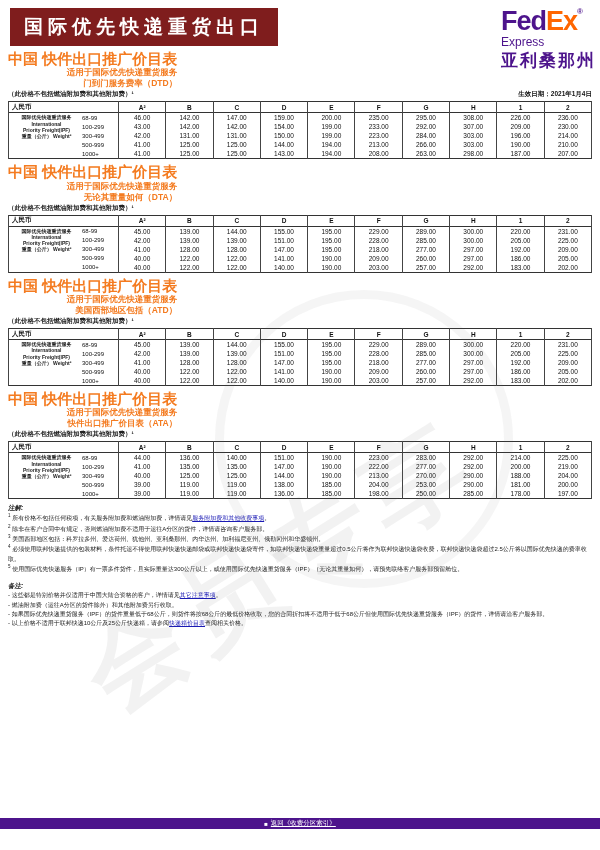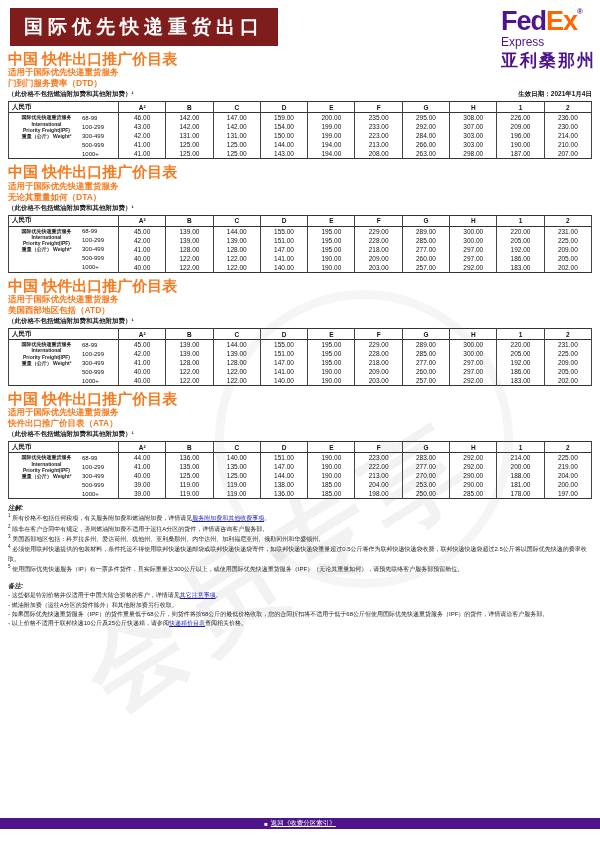--- a/index.html
+++ b/index.html
@@ -14,21 +14,21 @@
   .fed{color:#4D148C}.ex{color:#FF6600}
   .reg{font-size:8px;color:#4D148C;vertical-align:top;}
   .express{color:#4D148C;font-size:12px;margin-top:1px;}
   .logo-cn{color:#3B3B98;color:#4D148C;font-size:17px;font-weight:bold;margin-top:4px;letter-spacing:2px;}
 
   
   .content{position:absolute;left:8px;right:8px;top:50px;}
   .rate-section{margin-bottom:4px;}
   .sec-head-row{display:flex;justify-content:space-between;align-items:flex-end;gap:31px;}
   .sec-title{color:#F47B20;font-size:15px;font-weight:bold;margin:0;line-height:1.15;}
-  .sec-sub{color:#F47B20;font-size:8.5px;font-weight:bold;line-height:1.3;}
+  .sec-sub{color:#F47B20;font-size:8.5px;font-weight:bold;line-height:1.3;text-align:right;}
   .sec-disclaimer{font-size:6.5px;color:#222;margin-top:1px;font-weight:bold;}
   .sec-date{font-size:6.5px;font-weight:bold;white-space:nowrap;}
 
   table.rate-table{width:100%;border-collapse:collapse;table-layout:fixed;margin-top:2px;
                    border:1px solid #333;}
   .rate-table th,.rate-table td{border-left:1px solid #444;border-right:1px solid #444;
                    font-size:6.5px;padding:0;text-align:center;overflow:hidden;}
   .rate-table thead tr{border-bottom:1.5px solid #333;}
   .rate-table th{height:10px;font-weight:bold;}
   .rate-table th.currency{text-align:left;padding-left:3px;}

